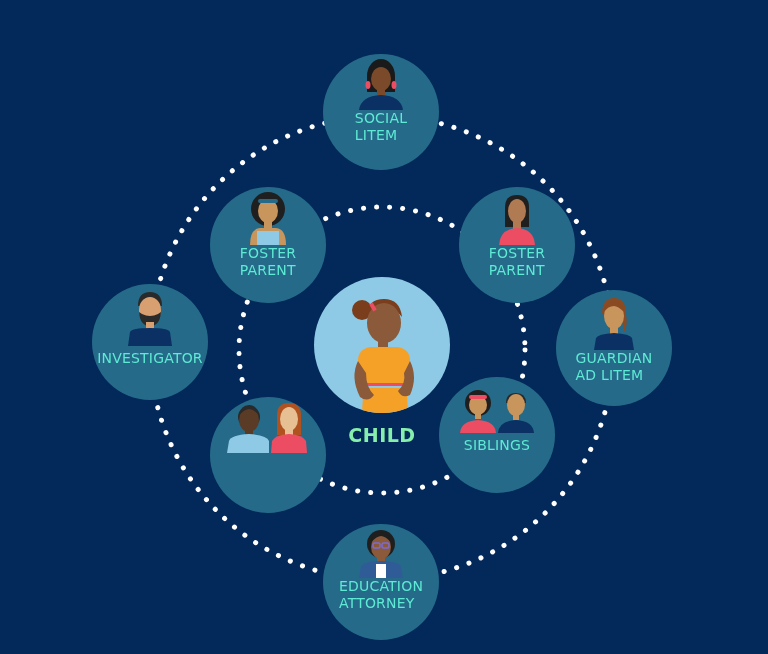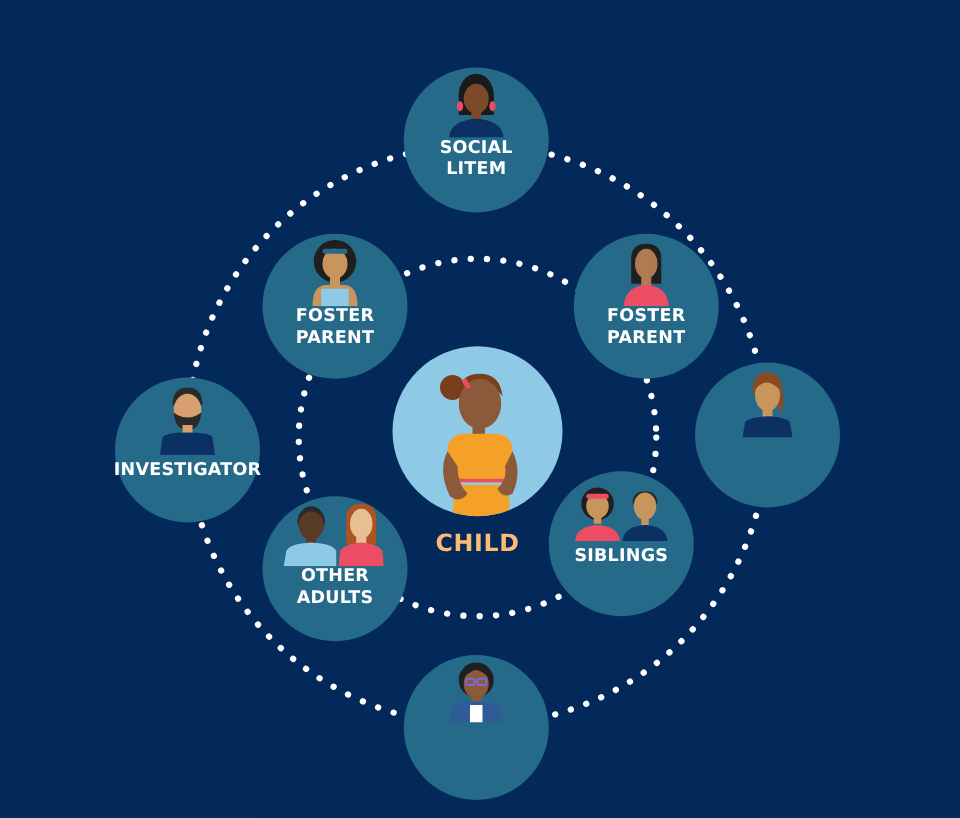--- a/index.html
+++ b/index.html
@@ -1,22 +1,22 @@
 <!DOCTYPE html>
 <html><head>
 <meta charset="utf-8">
 <style>
   html, body { margin:0; padding:0; }
   body { width:768px; height:654px; background:#03285a; position:relative; overflow:hidden; font-family:"DejaVu Sans", sans-serif; }
   svg.rings { position:absolute; left:0; top:0; }
   .node { position:absolute; border-radius:50%; background:#256b89; display:flex; flex-direction:column; align-items:center; justify-content:flex-start; }
-  .node .label { color:#ffffff; font-weight:bold; font-size:14px; line-height:17px; text-align:center; letter-spacing:0.2px; }
+  .node .label { color:#5eead4; font-weight:normal; font-size:14px; line-height:17px; text-align:left; letter-spacing:0.2px; }
   .node svg { display:block; }
   .child { position:absolute; left:314px; top:277px; width:136px; height:136px; border-radius:50%; background:#8ecae6; overflow:hidden; }
-  .child-label { position:absolute; left:330px; top:424px; width:104px; text-align:center; color:#fdba74; font-weight:bold; font-size:19px; letter-spacing:0.5px; }
+  .child-label { position:absolute; left:330px; top:424px; width:104px; text-align:center; color:#86efac; font-weight:bold; font-size:19px; letter-spacing:0.5px; }
 </style>
 </head>
 <body>
 
 <svg class="rings" width="768" height="654">
   <circle cx="382" cy="348" r="232" fill="none" stroke="#ffffff" stroke-width="5" stroke-linecap="round" stroke-dasharray="0.1 13"></circle>
   <circle cx="382" cy="350" r="143" fill="none" stroke="#ffffff" stroke-width="5" stroke-linecap="round" stroke-dasharray="0.1 13"></circle>
 </svg>
 
 <div class="node" style="left:323px;top:54px;width:116px;height:116px;">
@@ -56,59 +56,59 @@
     <ellipse cx="30" cy="24" rx="9" ry="12" fill="#b07a52"></ellipse>
     <rect x="26" y="34" width="8" height="8" fill="#b07a52"></rect>
     <path d="M12 58 Q13 42 30 41 Q47 42 48 58 Z" fill="#ec4d63"></path>
   </svg>
   <div class="label">
     <div>FOSTER</div>
     <div>PARENT</div>
   </div>
 </div>
 
-<div class="node" style="left:92px;top:302px;width:116px;height:116px;">
+<div class="node" style="left:92px;top:284px;width:116px;height:116px;">
   <svg width="60" height="62" viewBox="0 0 60 62">
     <path d="M18 22 Q18 8 30 8 Q42 8 42 22 Z" fill="#2a2a2a"></path>
     <ellipse cx="30" cy="26" rx="11" ry="13" fill="#d8a070"></ellipse>
     <path d="M19 28 Q20 42 30 42 Q40 42 41 28 L38 30 Q30 34 22 30 Z" fill="#2a2a2a"></path>
     <rect x="26" y="38" width="8" height="8" fill="#d8a070"></rect>
     <path d="M8 62 L10 48 Q12 44 30 44 Q48 44 50 48 L52 62 Z" fill="#0a3064"></path>
   </svg>
   <div class="label" style="margin-top:4px;">
     <div>INVESTIGATOR</div>
   </div>
 </div>
 
 <div class="node" style="left:556px;top:290px;width:116px;height:116px;">
   <svg width="60" height="60" viewBox="0 0 60 60">
     <path d="M18 24 Q18 8 30 8 Q42 8 42 24 Q44 36 40 42 L38 30 Z" fill="#8a4a22"></path>
     <ellipse cx="30" cy="26" rx="10" ry="13" fill="#c8955d"></ellipse>
     <path d="M20 22 Q22 12 30 12 Q38 12 40 22 Q34 16 30 16 Q24 16 20 22 Z" fill="#8a4a22"></path>
     <rect x="26" y="36" width="8" height="8" fill="#c8955d"></rect>
     <path d="M10 60 L12 48 Q14 44 30 43 Q46 44 48 48 L50 60 Z" fill="#0a3064"></path>
   </svg>
+  <div class="label">
+    <div>GUARDIAN</div>
+    <div>AD LITEM</div>
+  </div>
 </div>
 
 <div class="node" style="left:210px;top:397px;width:116px;height:116px;">
   <svg width="86" height="56" viewBox="0 0 86 56">
     <circle cx="24" cy="20" r="11" fill="#2a2a2a"></circle>
     <ellipse cx="24" cy="23" rx="10" ry="12" fill="#5a3b26"></ellipse>
     <path d="M14 18 Q16 8 24 8 Q32 8 34 18 Q28 12 24 12 Q20 12 14 18 Z" fill="#2a2a2a"></path>
     <rect x="20" y="32" width="8" height="8" fill="#5a3b26"></rect>
     <path d="M2 56 L4 44 Q6 38 24 37 Q42 38 44 44 L44 56 Z" fill="#8ecae6"></path>
     <path d="M52 38 L52 18 Q52 6 64 6 Q76 6 76 18 L76 38 Z" fill="#b0521f"></path>
     <ellipse cx="64" cy="22" rx="9" ry="12" fill="#e6c092"></ellipse>
     <rect x="60" y="32" width="8" height="8" fill="#e6c092"></rect>
     <path d="M46 56 L47 44 Q50 38 64 37 Q78 38 81 44 L82 56 Z" fill="#ec4d63"></path>
   </svg>
-  <div class="label">
-    <div>OTHER</div>
-    <div>ADULTS</div>
-  </div>
 </div>
 
 <div class="node" style="left:439px;top:377px;width:116px;height:116px;">
   <svg width="86" height="56" viewBox="0 0 86 56">
     <circle cx="24" cy="26" r="13" fill="#1f1f1f"></circle>
     <ellipse cx="24" cy="28" rx="9" ry="10" fill="#c8955d"></ellipse>
     <rect x="15" y="18" width="18" height="4" rx="2" fill="#ec4d63"></rect>
     <rect x="21" y="36" width="6" height="6" fill="#c8955d"></rect>
     <path d="M6 56 Q7 44 24 43 Q41 44 42 56 Z" fill="#ec4d63"></path>
     <path d="M52 26 Q52 16 62 16 Q72 16 72 26 Z" fill="#2a2a2a"></path>
@@ -125,20 +125,24 @@
   <svg width="60" height="54" viewBox="0 0 60 54">
     <circle cx="30" cy="20" r="14" fill="#1f1f1f"></circle>
     <ellipse cx="30" cy="23" rx="10" ry="12" fill="#8a5a3a"></ellipse>
     <path d="M20 18 Q22 8 30 8 Q38 8 40 18 Q34 12 30 12 Q26 12 20 18 Z" fill="#1f1f1f"></path>
     <rect x="22" y="19" width="7" height="5" rx="1.5" fill="none" stroke="#7a6bd6" stroke-width="1.5"></rect>
     <rect x="31" y="19" width="7" height="5" rx="1.5" fill="none" stroke="#7a6bd6" stroke-width="1.5"></rect>
     <rect x="26" y="33" width="8" height="6" fill="#8a5a3a"></rect>
     <path d="M8 54 L10 42 Q14 37 30 37 Q46 37 50 42 L52 54 Z" fill="#2f5c96"></path>
     <rect x="25" y="40" width="10" height="14" fill="#ffffff"></rect>
   </svg>
+  <div class="label">
+    <div>EDUCATION</div>
+    <div>ATTORNEY</div>
+  </div>
 </div>
 
 <div class="child">
   <svg width="136" height="136" viewBox="0 0 136 136">
     <circle cx="48" cy="33" r="10" fill="#7a3e1c"></circle>
     <path d="M52 38 Q54 22 70 22 Q86 22 88 40 Q80 30 70 30 Q60 30 52 38 Z" fill="#7a3e1c"></path>
     <ellipse cx="70" cy="46" rx="17" ry="20" fill="#8a5a3a"></ellipse>
     <rect x="57" y="26" width="4" height="8" fill="#ec4d63" transform="rotate(-30 59 30)"></rect>
     <rect x="64" y="62" width="10" height="10" fill="#8a5a3a"></rect>
     <path d="M46 100 L44 84 Q44 72 56 70 L84 70 Q96 72 96 84 L94 100 Z" fill="#f5a128"></path>

